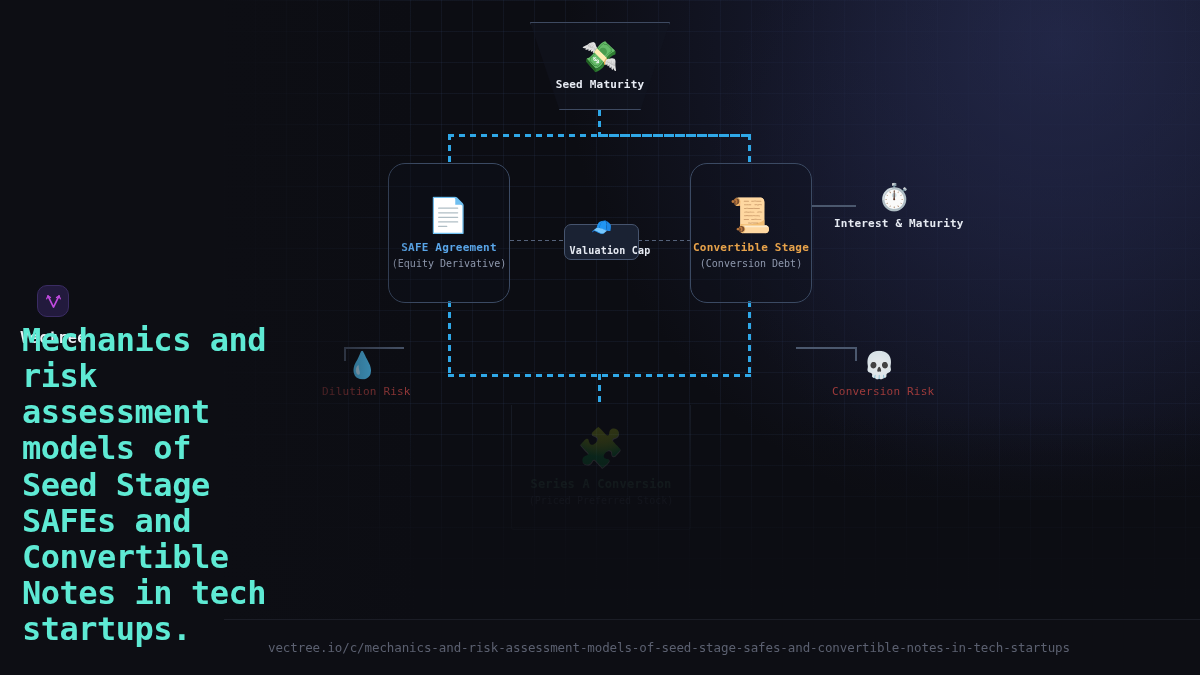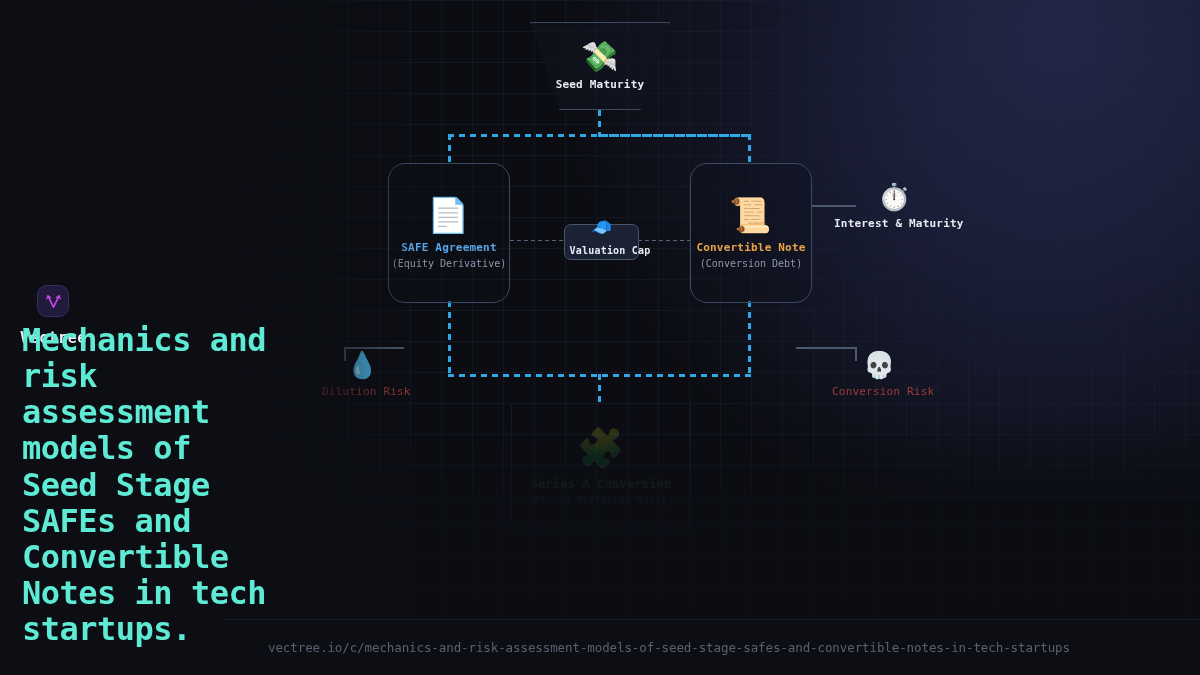--- a/index.html
+++ b/index.html
@@ -177,21 +177,21 @@
   </div>
 
   <div class="node bigbox" id="safe">
     <span class="emoji">📄</span>
     <span class="nlabel">SAFE Agreement</span>
     <span class="nsub">(Equity Derivative)</span>
   </div>
 
   <div class="node bigbox" id="cnote">
     <span class="emoji">📜</span>
-    <span class="nlabel">Convertible Note</span>
+    <span class="nlabel">Convertible Stage</span>
     <span class="nsub">(Conversion Debt)</span>
   </div>
 
   <div class="node" id="valcap">
     <span class="emoji">🧢</span>
     <span class="nlabel">Valuation Cap</span>
   </div>
 
   <div class="node leaf" id="interest">
     <span class="emoji">⏱️</span>

